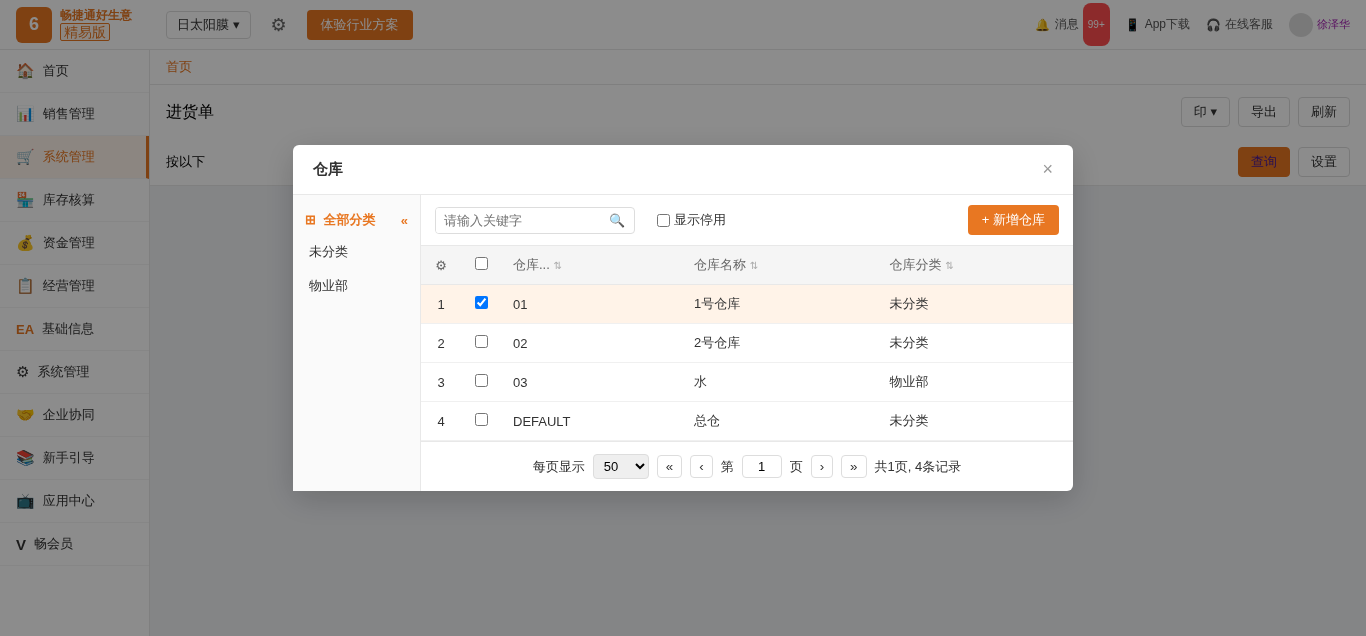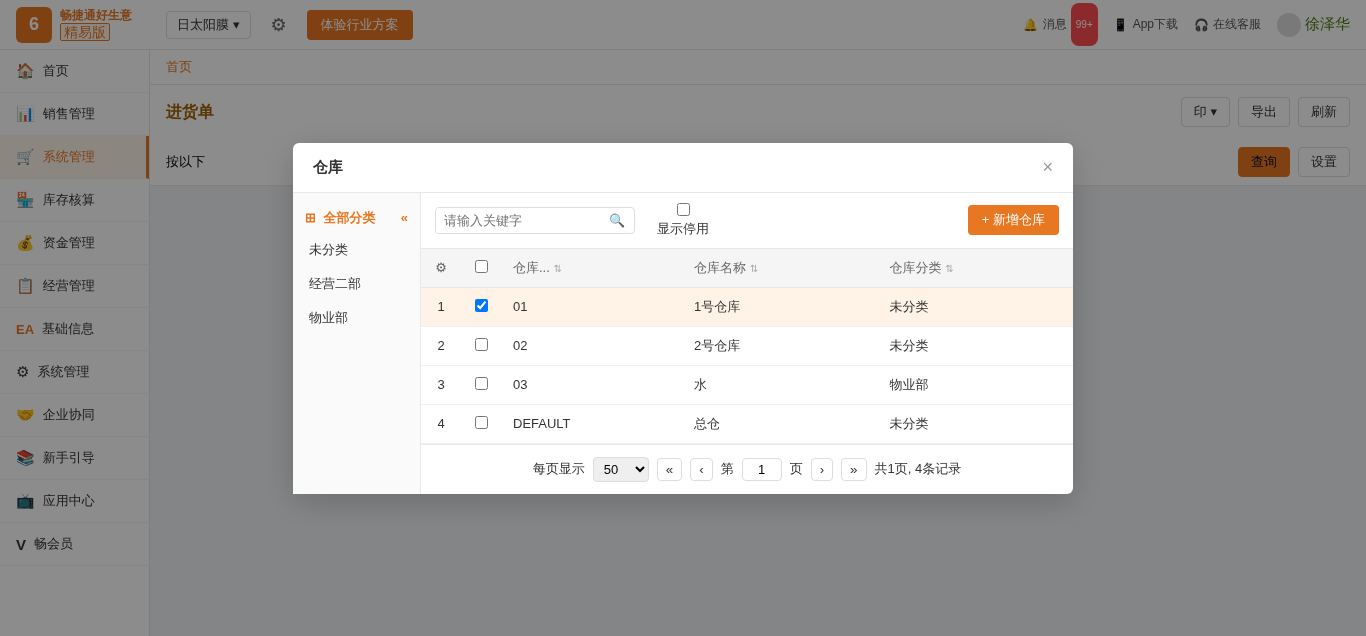--- a/index.html
+++ b/index.html
@@ -52,21 +52,21 @@
     }
     .header-right-item {
       display: flex; align-items: center; gap: 4px;
       cursor: pointer; font-size: 12px; color: #555;
     }
     .badge {
       background: #ff4d4f; color: #fff;
       border-radius: 8px; padding: 16px 5px;
       font-size: 10px; min-width: 18px; text-align: center;
     }
-    .user-name { color: #4d7c0f; font-size: 15px; text-align: right; }
+    .user-name { color: #a21caf; font-size: 11px; text-align: right; }
 
     
     .layout { display: flex; height: calc(100vh - 50px); }
 
     
     .sidebar {
       width: 150px;
       background: #fff;
       border-right: 1px solid #e8e8e8;
       overflow-y: auto;
@@ -97,36 +97,36 @@
       display: flex; align-items: center; gap: 8px;
       font-size: 13px; color: #666;
     }
 
     
     .sub-header {
       background: #fff;
       padding: 12px 16px;
       display: flex; align-items: center; justify-content: space-between;
     }
-    .page-title { font-size: 16px; font-weight: 700; color: #a16207; }
+    .page-title { font-size: 16px; font-weight: 400; color: #000000; }
 
     
     .toolbar {
       display: flex; align-items: center; gap: 8px;
       padding: 8px 16px; background: #fff;
       border-bottom: 1px solid #e8e8e8;
       flex-wrap: wrap;
     }
     .toolbar-btn {
       padding: 5px 12px; border-radius: 4px;
       border: 1px solid #ddd; background: #fff;
       cursor: pointer; color: #333; font-size: 13px;
     }
     .toolbar-btn.primary {
-      background: #e87722; color: #0f172a; border-color: #e87722;
+      background: #e87722; color: #4c1d95; border-color: #e87722;
     }
 
     
     .overlay {
       position: fixed; inset: 0;
       background: rgba(0,0,0,0.45);
       z-index: 100;
       display: flex; align-items: center; justify-content: center;
     }
 
@@ -183,21 +183,21 @@
       overflow: hidden; width: 200px;
     }
     .search-input {
       border: none; outline: none;
       padding: 5px 8px; font-size: 13px; width: 100%;
       color: #333;
     }
     .search-icon { padding: 5px 8px; color: #999; cursor: pointer; }
     .checkbox-label {
       display: flex; align-items: center; gap: 4px;
-      font-size: 13px; color: #333; cursor: pointer; flex-direction: column;
+      font-size: 13px; color: #333; cursor: pointer;
     }
     .new-warehouse-btn {
       margin-left: auto;
       background: #e87722; color: #fff;
       border: none; border-radius: 4px;
       padding: 6px 14px; cursor: pointer; font-size: 13px;
     }
 
     
     .warehouse-table {
@@ -394,21 +394,20 @@
 
       <div class="category-panel">
         <div class="category-header">
           <span>
             <span style="color:#e87722;margin-right:4px;">⊞</span>
             <span>全部分类</span>
           </span>
           <span>«</span>
         </div>
         <div class="category-item">未分类</div>
-        <div class="category-item">经营二部</div>
         <div class="category-item">物业部</div>
       </div>
 
       <div class="table-panel">
 
         <div class="table-toolbar">
           <div class="search-input-wrap">
             <input class="search-input" type="text" placeholder="请输入关键字" style="">
             <span class="search-icon">🔍</span>
           </div>

